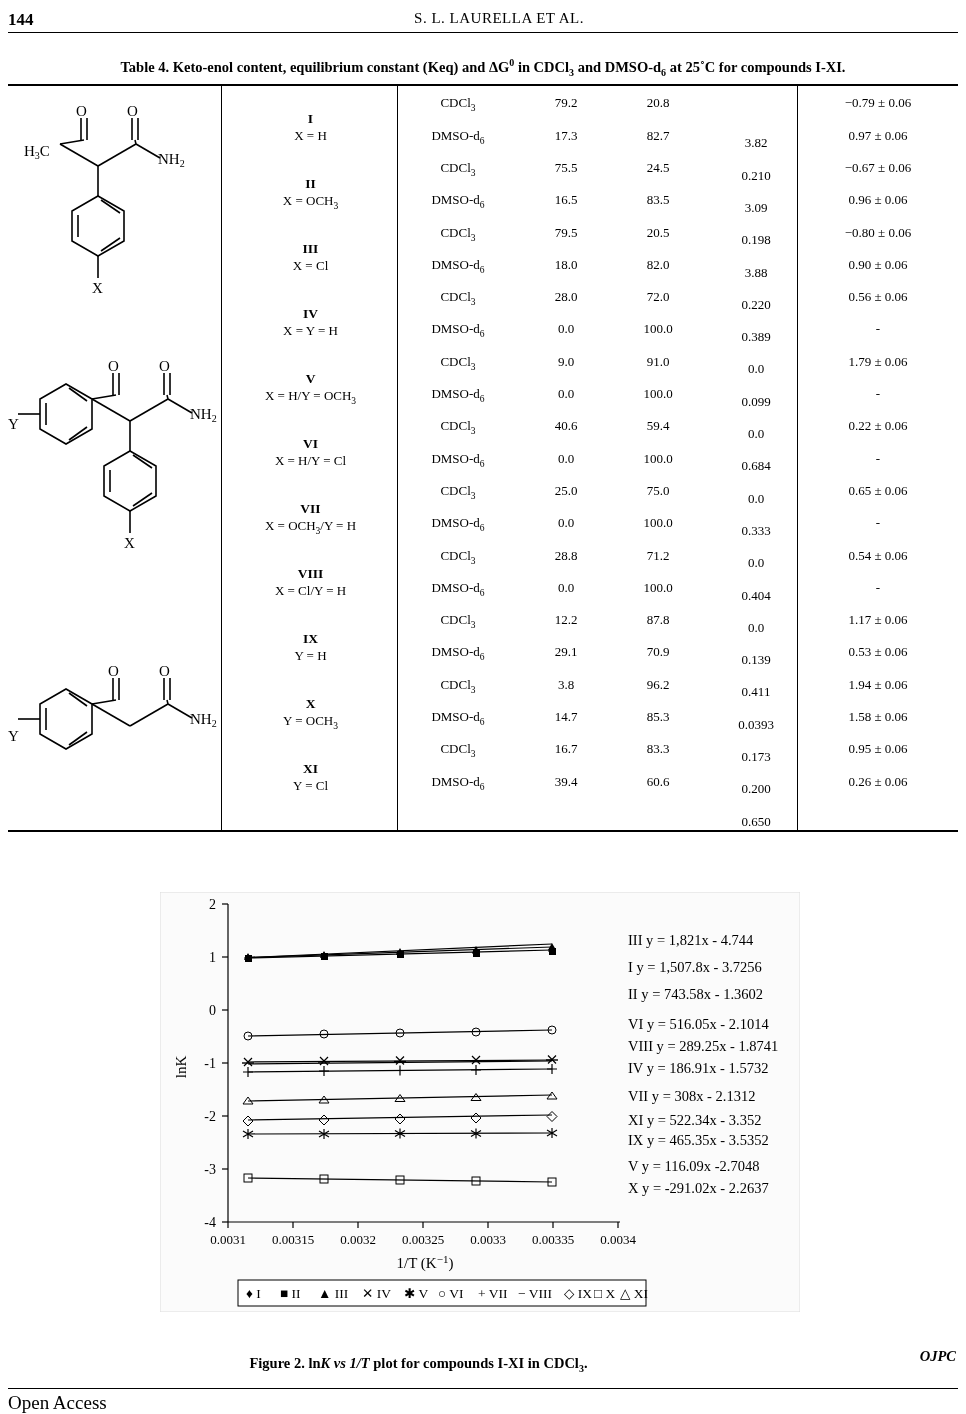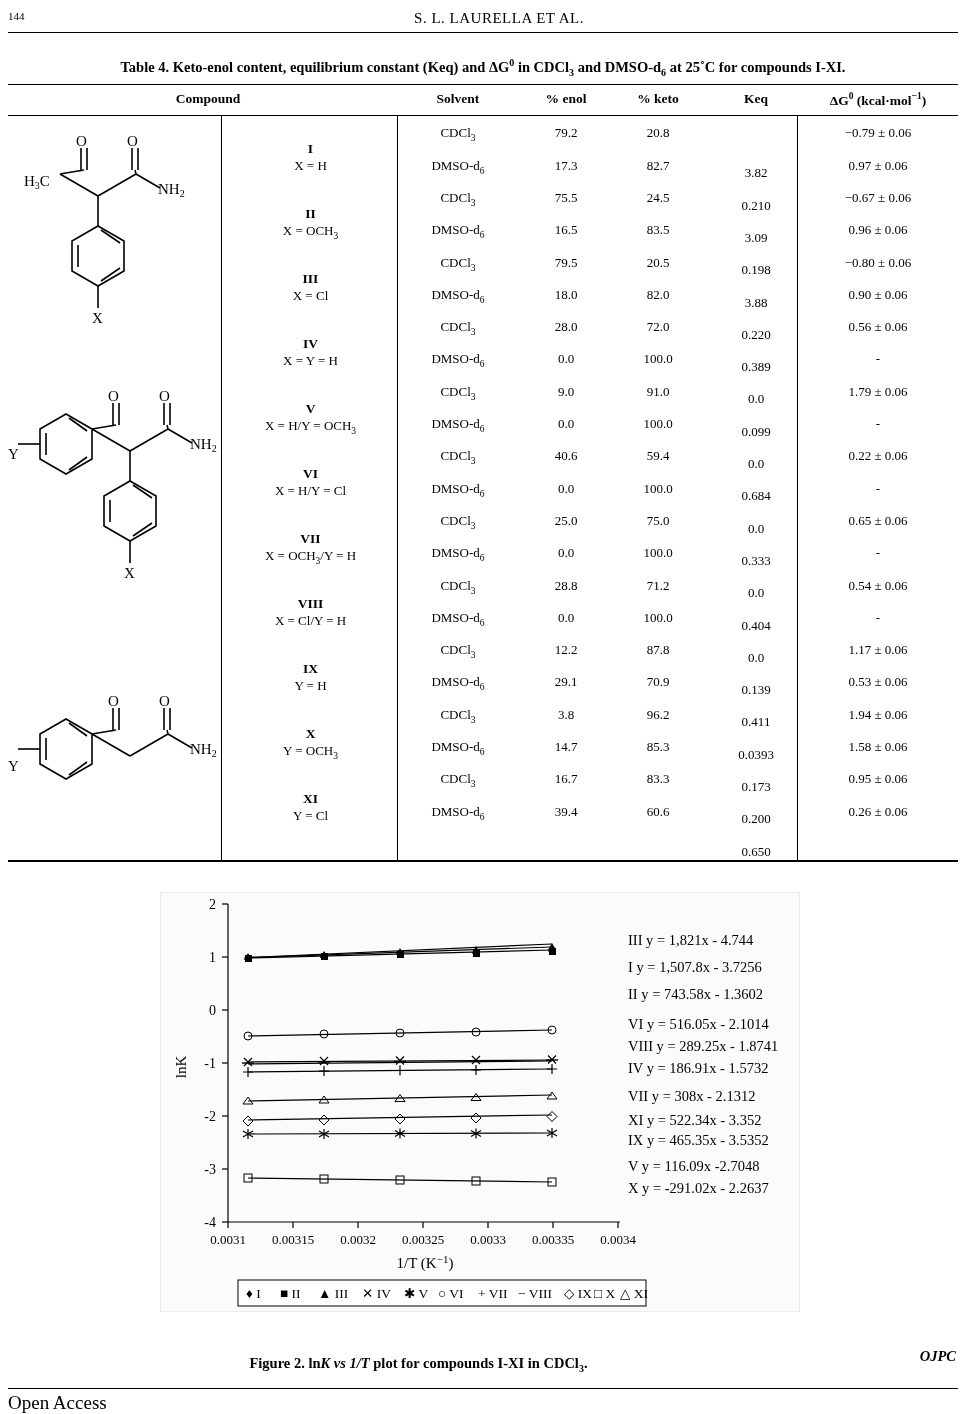--- a/index.html
+++ b/index.html
@@ -11,21 +11,21 @@
     position:relative;
     overflow:hidden;
   }
   .page { position:relative; width:966px; height:1414px; }
 
   
   .runhead {
     position:absolute; left:0; top:10px; width:966px;
     font-size:15px; font-variant:normal;
   }
-  .runhead .pageno { position:absolute; left:8px; top:0; font-size:11px; }
+  .runhead .pageno { position:absolute; left:8px; top:0; font-size:17px;font-weight:bold; }
   .runhead .title  { position:absolute; left:0; top:0; width:966px; text-align:center; font-size:15px; letter-spacing:0.5px;margin-left:16px; }
   .runhead-rule { position:absolute; left:8px; top:32px; width:950px; height:1px; background:#000; }
 
   
   .tbl-caption {
     position:absolute; left:0; top:57px; width:966px; text-align:center;
     font-weight:bold; font-size:14.5px;
   }
   .tbl-caption sub { font-size:10px; }
   .tbl-caption sup { font-size:10px; }
@@ -101,30 +101,20 @@
   </div>
   <div class="runhead-rule"></div>
 
   <div class="tbl-caption">
     <span>Table 4. Keto-enol content, equilibrium constant (Keq) and ΔG</span><sup>0</sup><span> in CDCl</span><sub>3</sub><span> and DMSO-d</span><sub>6</sub><span> at 25˚C for compounds I-XI.</span>
   </div>
 
   <div class="tbl-wrap">
     <div class="rule"></div>
 
-    <div class="hdr">
-      <div class="h-compound">Compound</div>
-      <div class="h-solvent">Solvent</div>
-      <div class="h-enol">% enol</div>
-      <div class="h-keto">% keto</div>
-      <div class="h-keq">Keq</div>
-      <div class="h-dg">
-        <span>ΔG</span><sup>0</sup><span> (kcal·mol</span><sup>−1</sup><span>)</span>
-      </div>
-    </div>
 
     <div class="rule thin"></div>
 
     <div class="body-area">
       <div class="vline" style="left:213px;"></div>
       <div class="vline" style="left:389px;"></div>
       <div class="vline" style="left:789px;"></div>
 
       <svg class="struct" style="top:10px;" width="213" height="210" viewBox="0 0 213 210">
         <g stroke="#000" stroke-width="1.6" fill="none">

